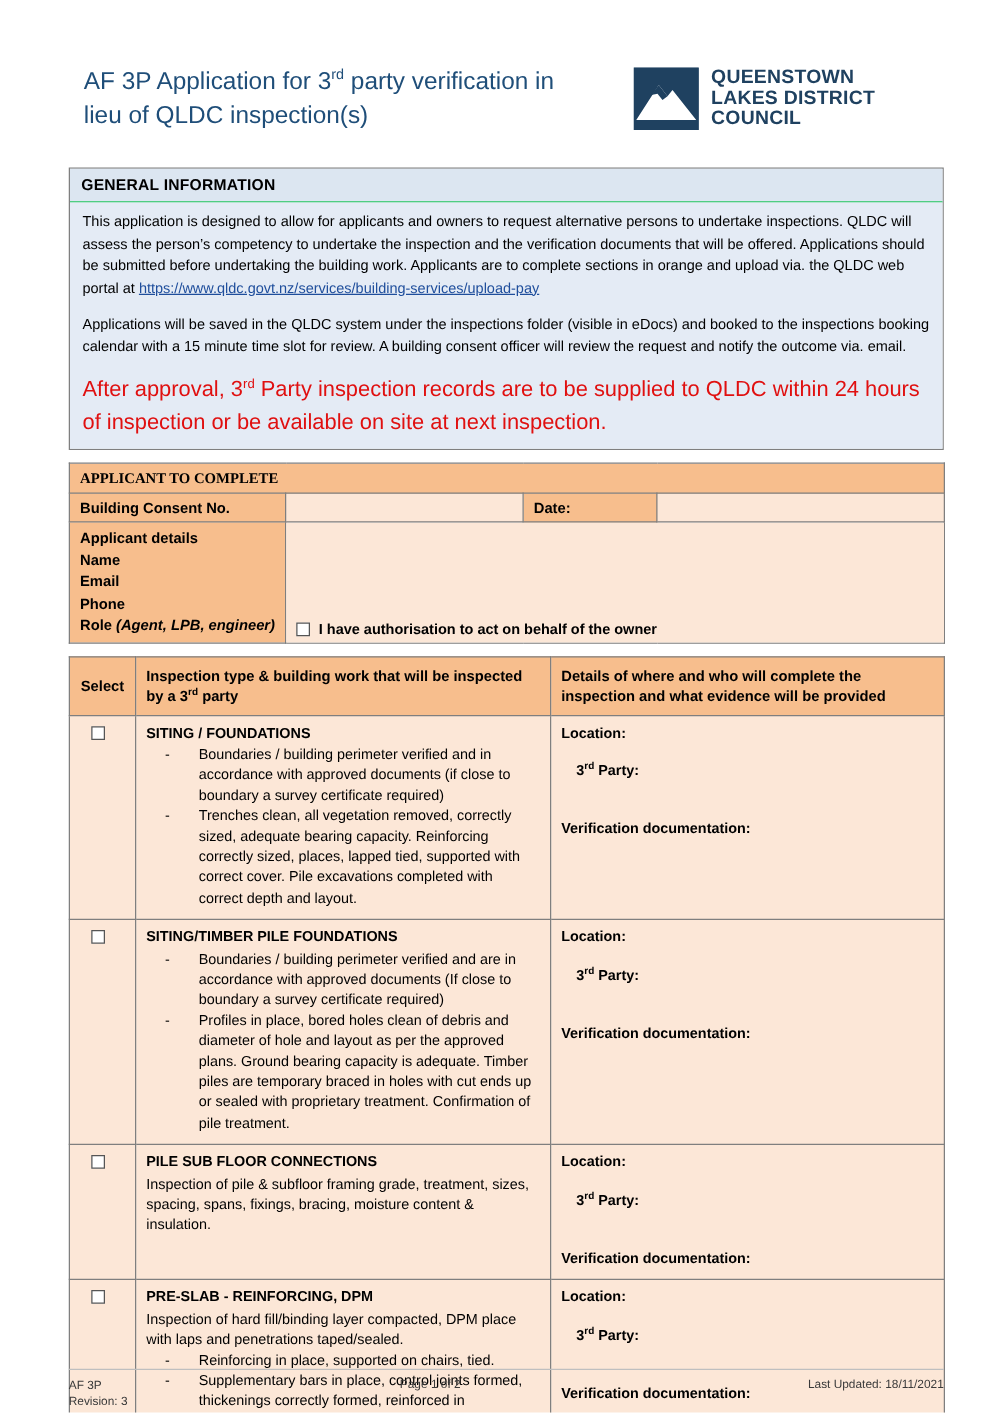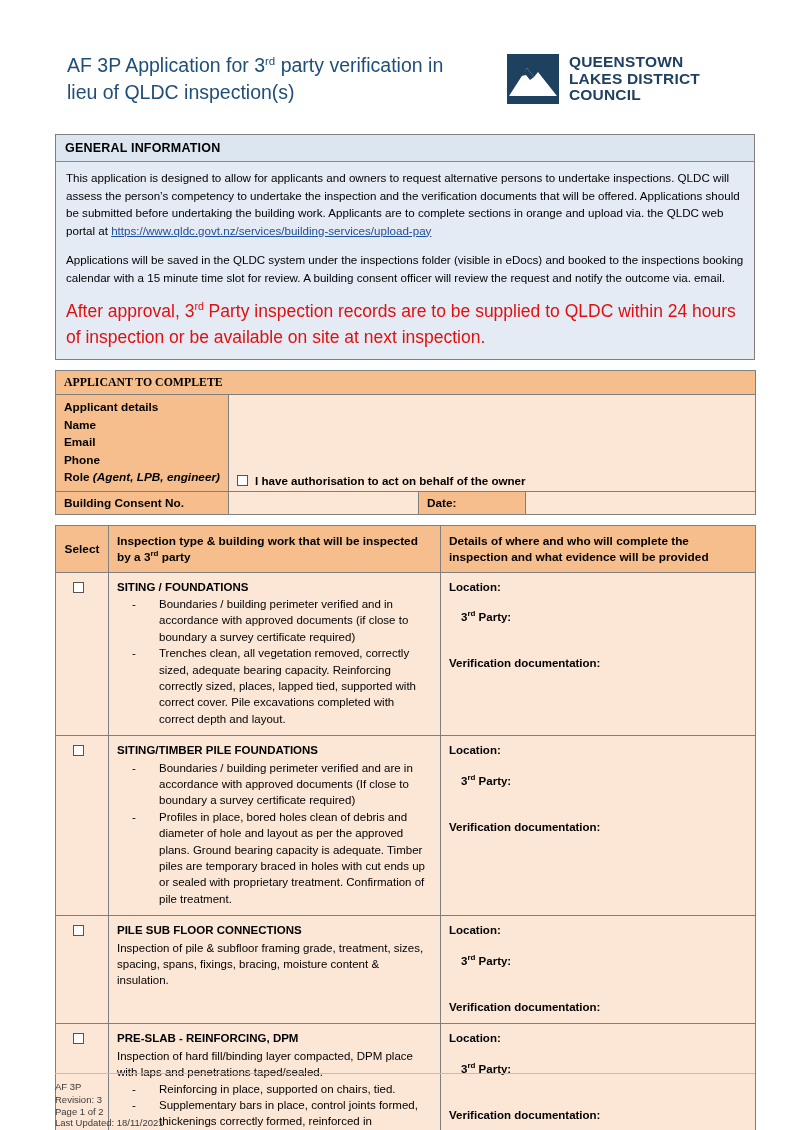--- a/index.html
+++ b/index.html
@@ -241,21 +241,20 @@
     left: 55px;
     right: 45px;
     bottom: 18px;
     border-top: 1px solid #BFBFBF;
     padding-top: 6px;
     font-size: 9.5px;
     color: #3a3a3a;
     display: flex;
     justify-content: space-between;
     align-items: flex-start;
-    flex-direction: column;
   }
   .footer .left { line-height: 13px; }
   .footer .center { margin-right: 60px; }
 </style>
 </head>
 <body>
 
 <div class="page">
 
   <div class="header">
@@ -295,40 +294,40 @@
       <col style="width:173px">
       <col style="width:190px">
       <col style="width:107px">
       <col style="width:230px">
     </colgroup>
     <tbody>
       <tr>
         <td class="app-head-cell" colspan="4">APPLICANT TO COMPLETE</td>
       </tr>
       <tr>
+        <td class="lbl-cell">Building Consent No.</td>
+        <td class="fill-cell"></td>
+        <td class="lbl-cell">Date:</td>
+        <td class="fill-cell"></td>
+      </tr>
+      <tr>
         <td class="details-lbl">
           <div>Applicant details</div>
           <div>Name</div>
           <div>Email</div>
           <div>Phone</div>
           <div><span>Role </span><span class="ital">(Agent, LPB, engineer)</span></div>
         </td>
         <td class="auth-area" colspan="3">
           <div style="height:95px"></div>
           <div class="auth-row">
             <span class="cbox"></span>
             <span>I have authorisation to act on behalf of the owner</span>
           </div>
         </td>
-      </tr>
-      <tr>
-        <td class="lbl-cell">Building Consent No.</td>
-        <td class="fill-cell"></td>
-        <td class="lbl-cell">Date:</td>
-        <td class="fill-cell"></td>
       </tr>
     </tbody>
   </table>
 
   <table class="insp-table">
     <colgroup>
       <col style="width:53px">
       <col style="width:332px">
       <col style="width:315px">
     </colgroup>

